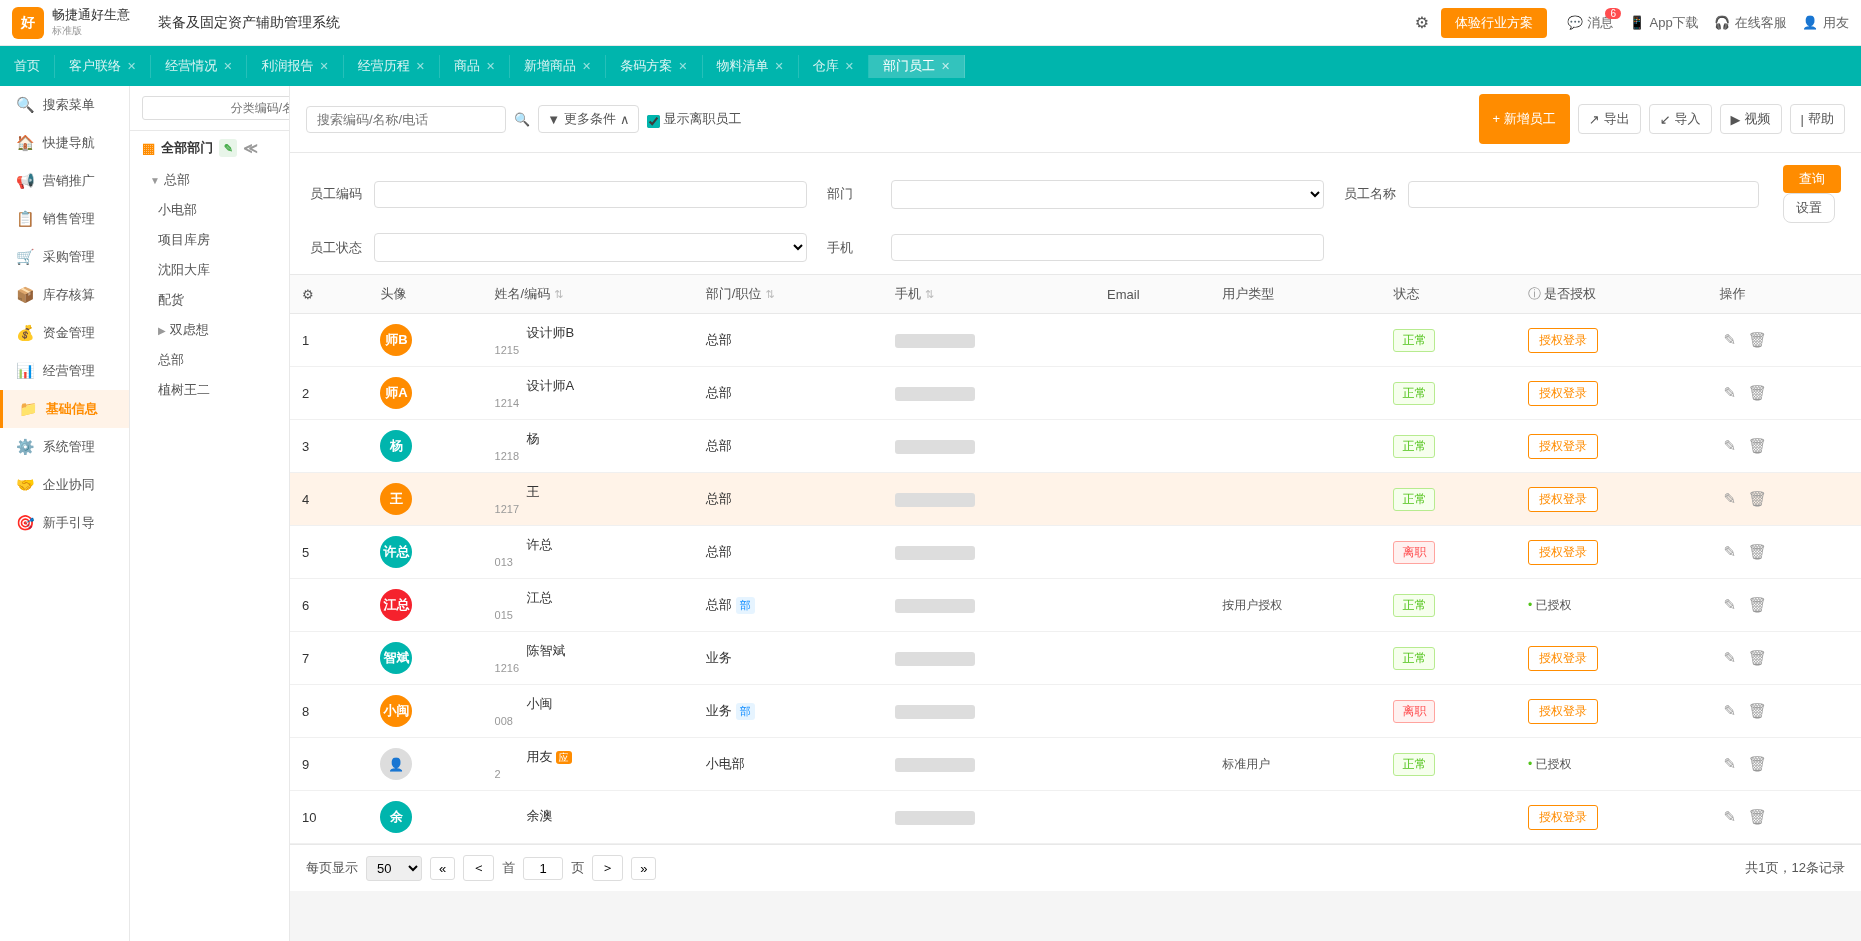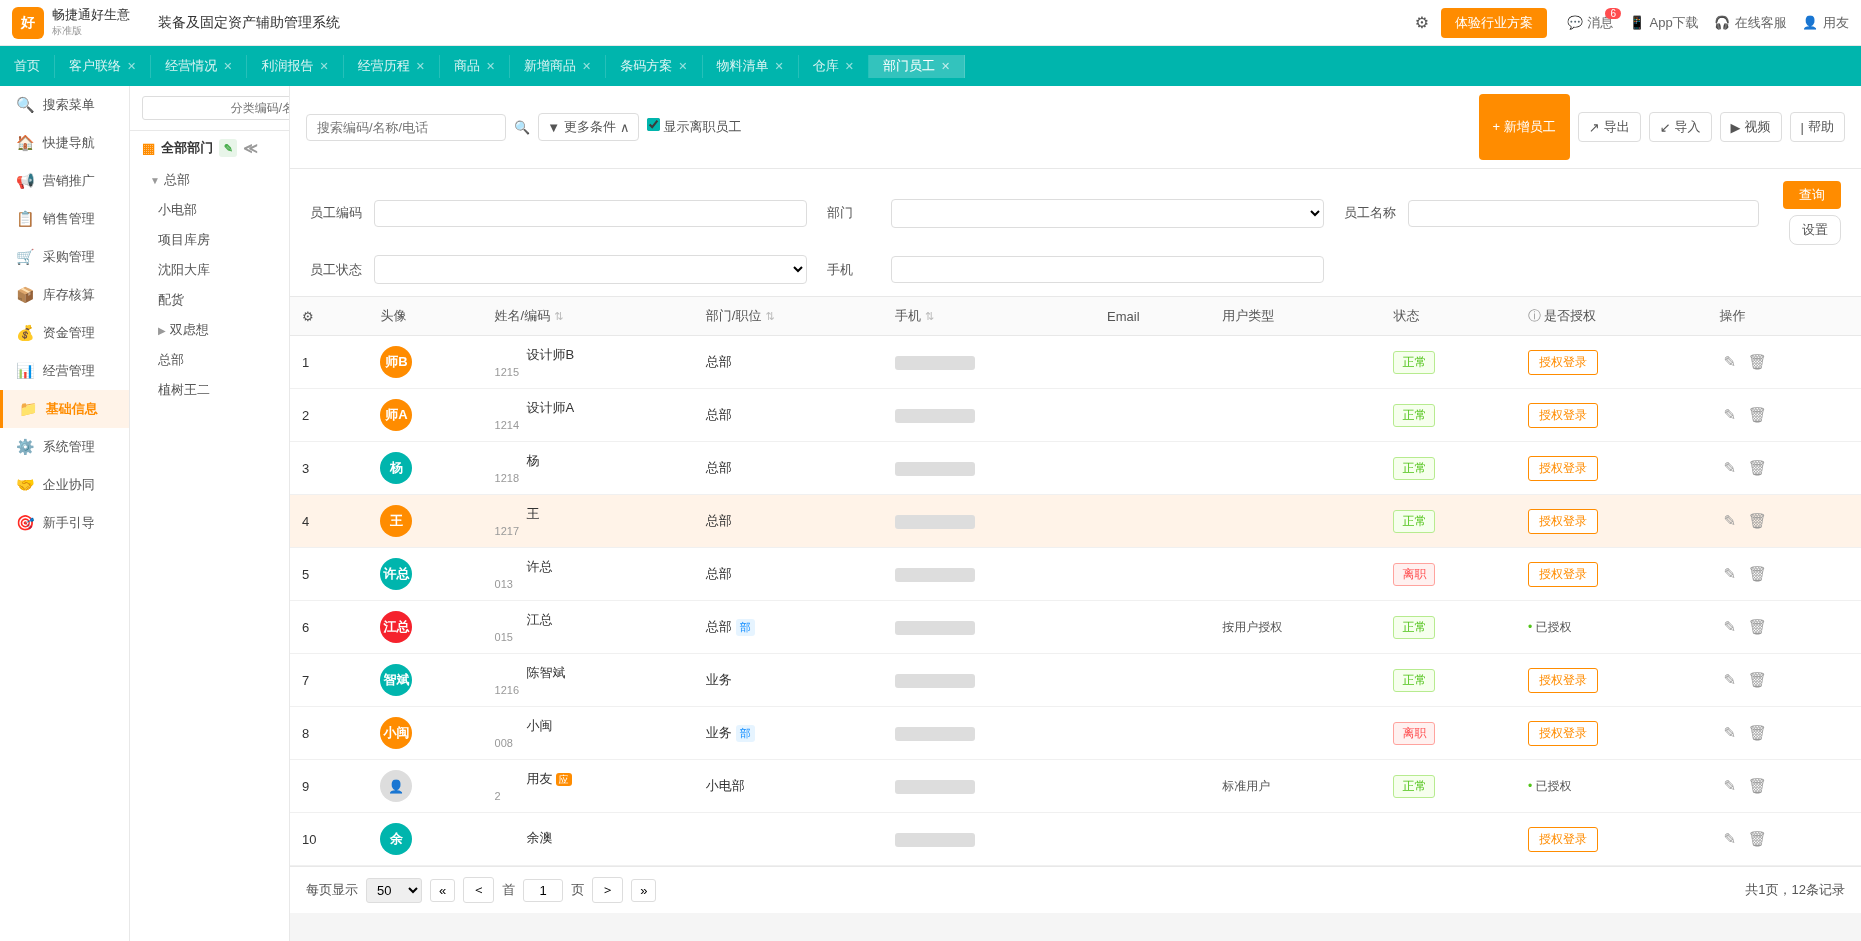--- a/index.html
+++ b/index.html
@@ -46,33 +46,33 @@
     .edit-icon-small { width: 18px; height: 18px; background: #e8f5e9; border-radius: 3px; display: flex; align-items: center; justify-content: center; font-size: 11px; color: #4caf50; cursor: pointer; }
     .dept-node { padding: 6px 12px 6px 20px; font-size: 13px; cursor: pointer; color: #555; display: flex; align-items: center; gap: 4px; }
     .dept-node.indent1 { padding-left: 28px; }
     .expand-arrow { font-size: 10px; color: #999; }
 
     
     .table-area { flex: 1; overflow: auto; padding: 0; background: #f5f5f5; }
     .table-toolbar { background: #fff; padding: 8px 16px; display: flex; align-items: center; gap: 8px; border-bottom: 1px solid #e8e8e8; }
     .search-input-bar { border: 1px solid #ddd; border-radius: 4px; padding: 5px 10px; font-size: 13px; width: 200px; outline: none; }
     .filter-btn { display: flex; align-items: center; gap: 4px; color: #555; cursor: pointer; font-size: 13px; padding: 4px 8px; border: 1px solid #ddd; border-radius: 4px; }
-    .checkbox-label { display: flex; align-items: flex-start; gap: 4px; font-size: 13px; color: #555; cursor: pointer; }
+    .checkbox-label { display: flex; align-items: flex-end; gap: 4px; font-size: 13px; color: #555; cursor: pointer; }
     .checkbox-label input { accent-color: #00b5ad; }
     .toolbar-right { margin-left: auto; display: flex; align-items: center; gap: 8px; }
-    .add-btn { background: #ff8c00; color: white; border: none; padding: 24px 14px; border-radius: 4px; cursor: pointer; font-size: 13px; display: flex; align-items: center; gap: 4px; }
+    .add-btn { background: #ff8c00; color: white; border: none; padding: 16px 14px; border-radius: 4px; cursor: pointer; font-size: 13px; display: flex; align-items: center; gap: 4px; }
     .action-btn { border: 1px solid #ddd; background: white; color: #555; padding: 5px 10px; border-radius: 4px; cursor: pointer; font-size: 13px; display: flex; align-items: center; gap: 4px; }
 
     
     .filter-form { background: #fff; padding: 12px 20px; border-bottom: 1px solid #e8e8e8; display: grid; grid-template-columns: 1fr 1fr 1fr; gap: 10px 20px; }
     .filter-row { display: flex; align-items: center; gap: 8px; }
     .filter-label { font-size: 13px; color: #555; white-space: nowrap; min-width: 56px; }
     .filter-select { flex: 1; border: 1px solid #ddd; border-radius: 4px; padding: 5px 8px; font-size: 13px; outline: none; background: white; }
     .filter-input { flex: 1; border: 1px solid #ddd; border-radius: 4px; padding: 5px 8px; font-size: 13px; outline: none; }
-    .filter-actions { display: flex; flex-direction: column; gap: 6px; align-items: flex-end; }
+    .filter-actions { display: flex; flex-direction: column; align-items: flex-start; }
     .search-submit-btn { background: #ff8c00; color: white; border: none; padding: 5px 16px; border-radius: 4px; cursor: pointer; font-size: 13px; }
     .settings-btn { background: white; color: #555; border: 1px solid #ddd; padding: 5px 12px; border-radius: 8px; cursor: pointer; font-size: 13px; }
 
     
     .data-table { width: 100%; background: white; border-collapse: collapse; }
     .data-table th { background: #fafafa; padding: 10px 12px; font-weight: 500; font-size: 13px; color: #555; border-bottom: 1px solid #e8e8e8; text-align: left; white-space: nowrap; }
     .data-table td { padding: 10px 12px; border-bottom: 1px solid #f0f0f0; font-size: 13px; color: #333; vertical-align: middle; }
     .data-table tr.highlighted td { background: #fff3e8; }
     .avatar { width: 32px; height: 32px; border-radius: 50%; display: flex; align-items: center; justify-content: center; color: white; font-size: 13px; font-weight: bold; }
     .avatar.gray { background: #bbb; }

